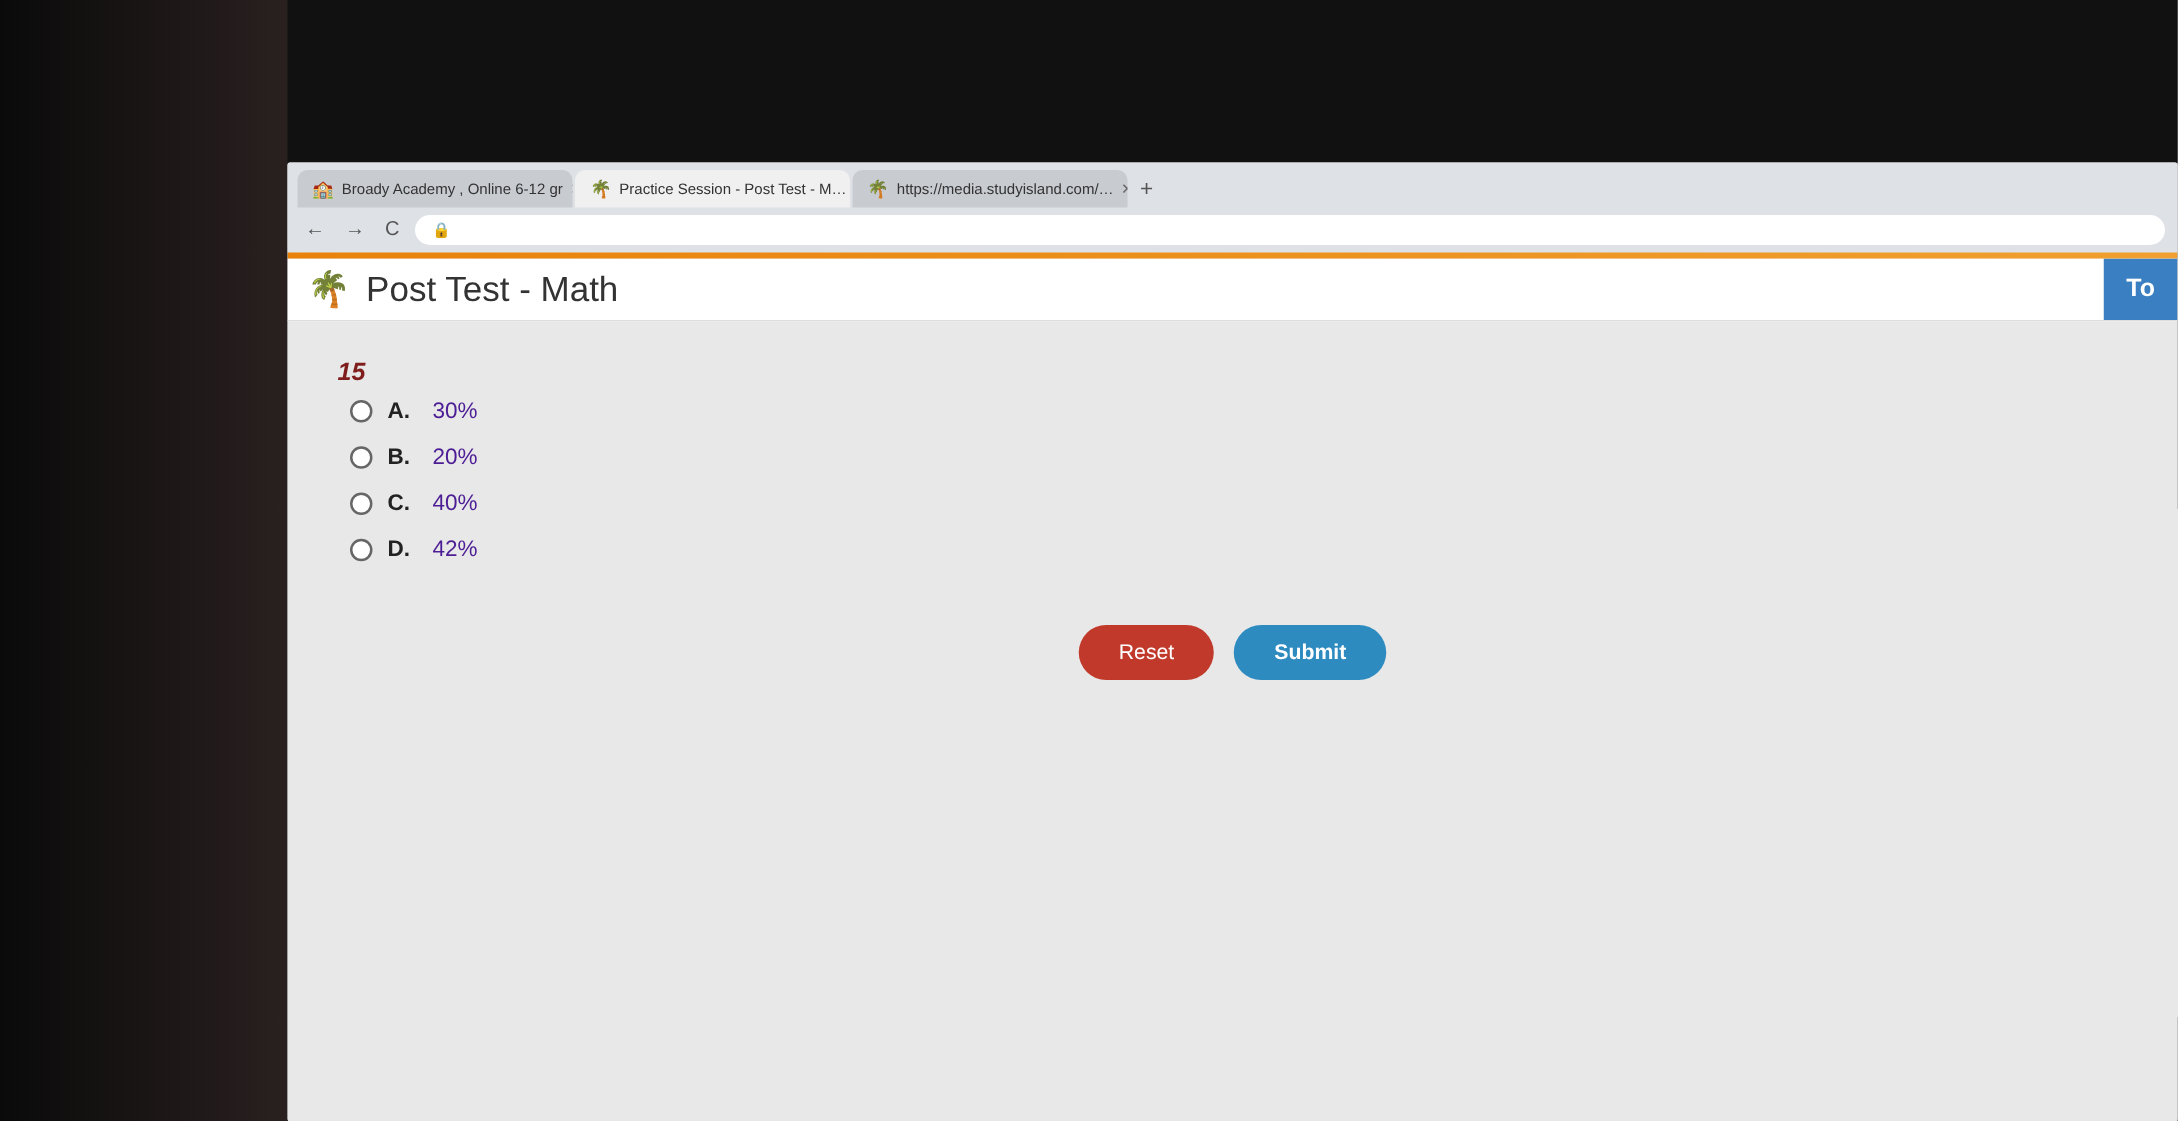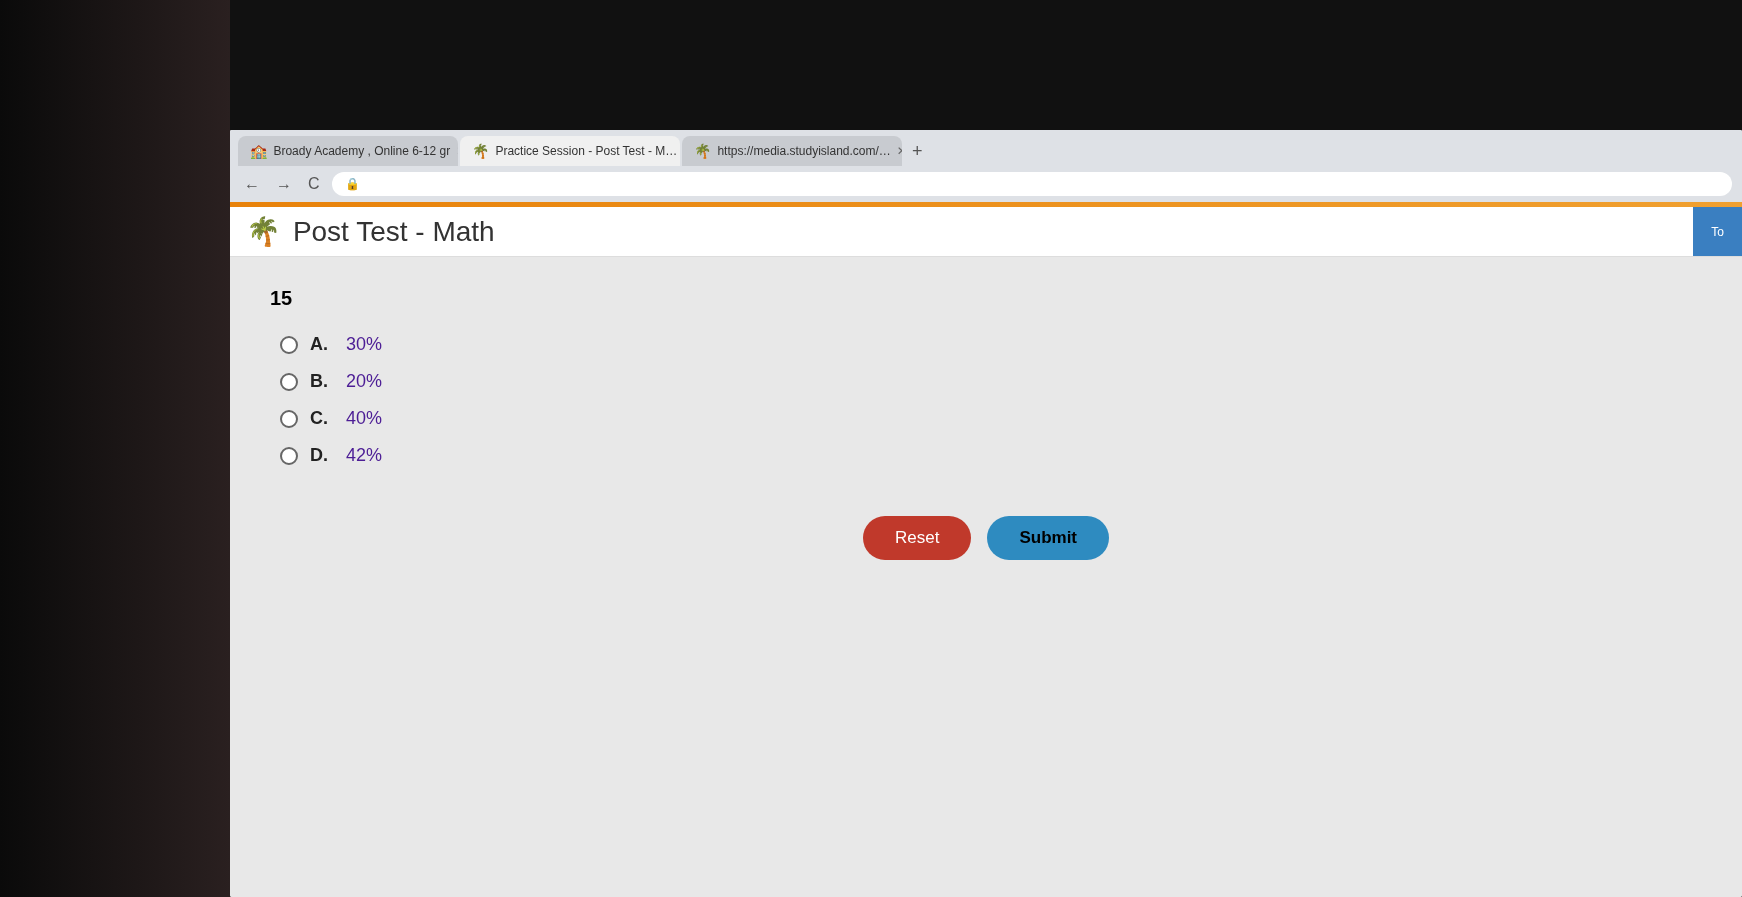--- a/index.html
+++ b/index.html
@@ -152,40 +152,41 @@
       color: #333;
     }
 
     .top-right-btn {
       position: absolute;
       right: 0;
       top: 0;
       height: 100%;
       background: #3a7fc1;
       color: white;
-      font-size: 12px;
-      font-weight: normal;
+      font-size: 20px;
+      font-weight: bold;
       padding: 0 18px;
       display: flex;
       align-items: center;
       cursor: pointer;
     }
 
     
     .content-area {
       background: #e8e8e8;
       padding: 30px 40px;
       min-height: calc(100% - 120px);
     }
 
     .question-number {
       font-size: 20px;
       font-weight: bold;
-      color: #000000;
-      margin-bottom: 24px;
+      color: #7f1d1d;
+      margin-bottom: 8px;
+      font-style: italic;
     }
 
     .question-text {
       font-size: 18px;
       color: #222;
       margin-bottom: 30px;
       line-height: 1.5;
     }
 
     .answer-options {
@@ -239,21 +240,21 @@
       border: none;
       border-radius: 24px;
       padding: 12px 32px;
       font-size: 17px;
       font-weight: normal;
       cursor: pointer;
     }
 
     .btn-submit {
       background: #2e8bc0;
-      color: #000000;
+      color: #ffffff;
       border: none;
       border-radius: 24px;
       padding: 12px 32px;
       font-size: 17px;
       font-weight: bold;
       cursor: pointer;
     }
 
     
     .side-overlay-left {

